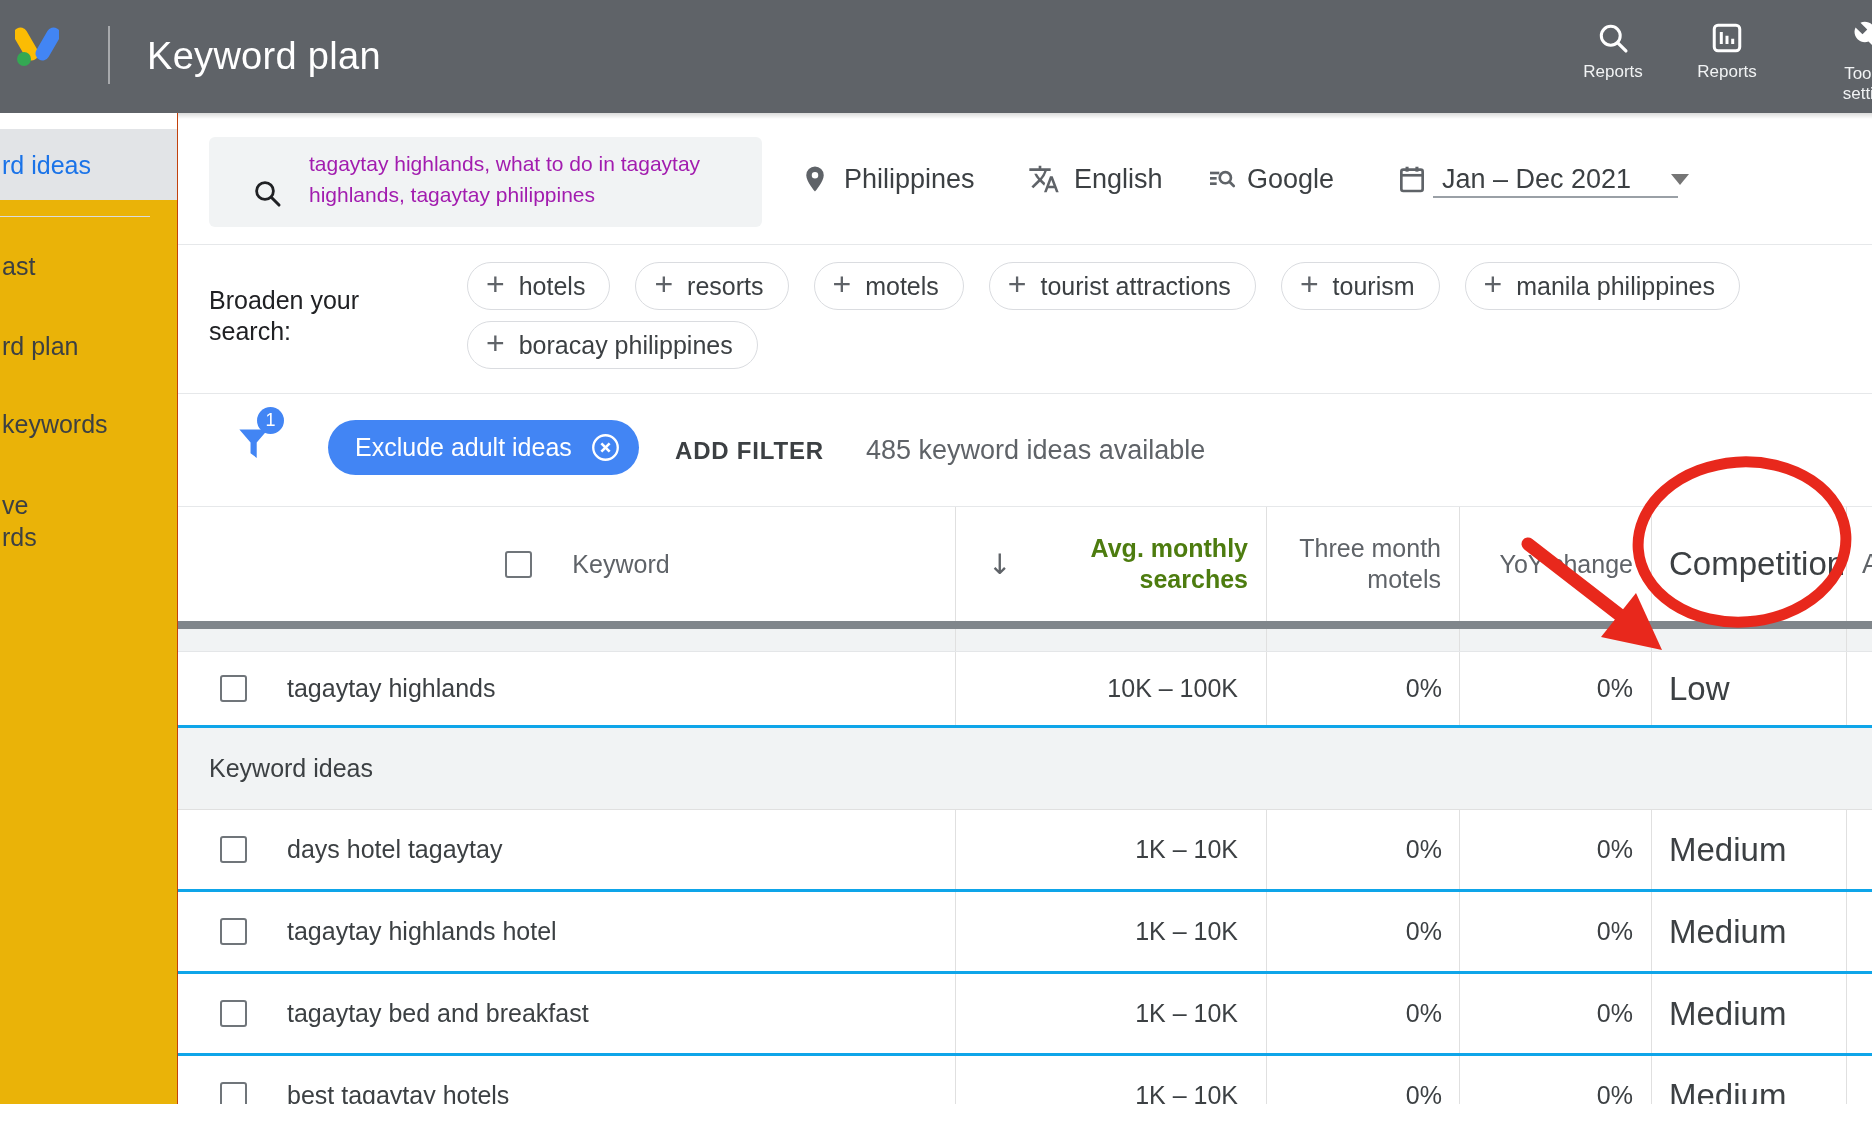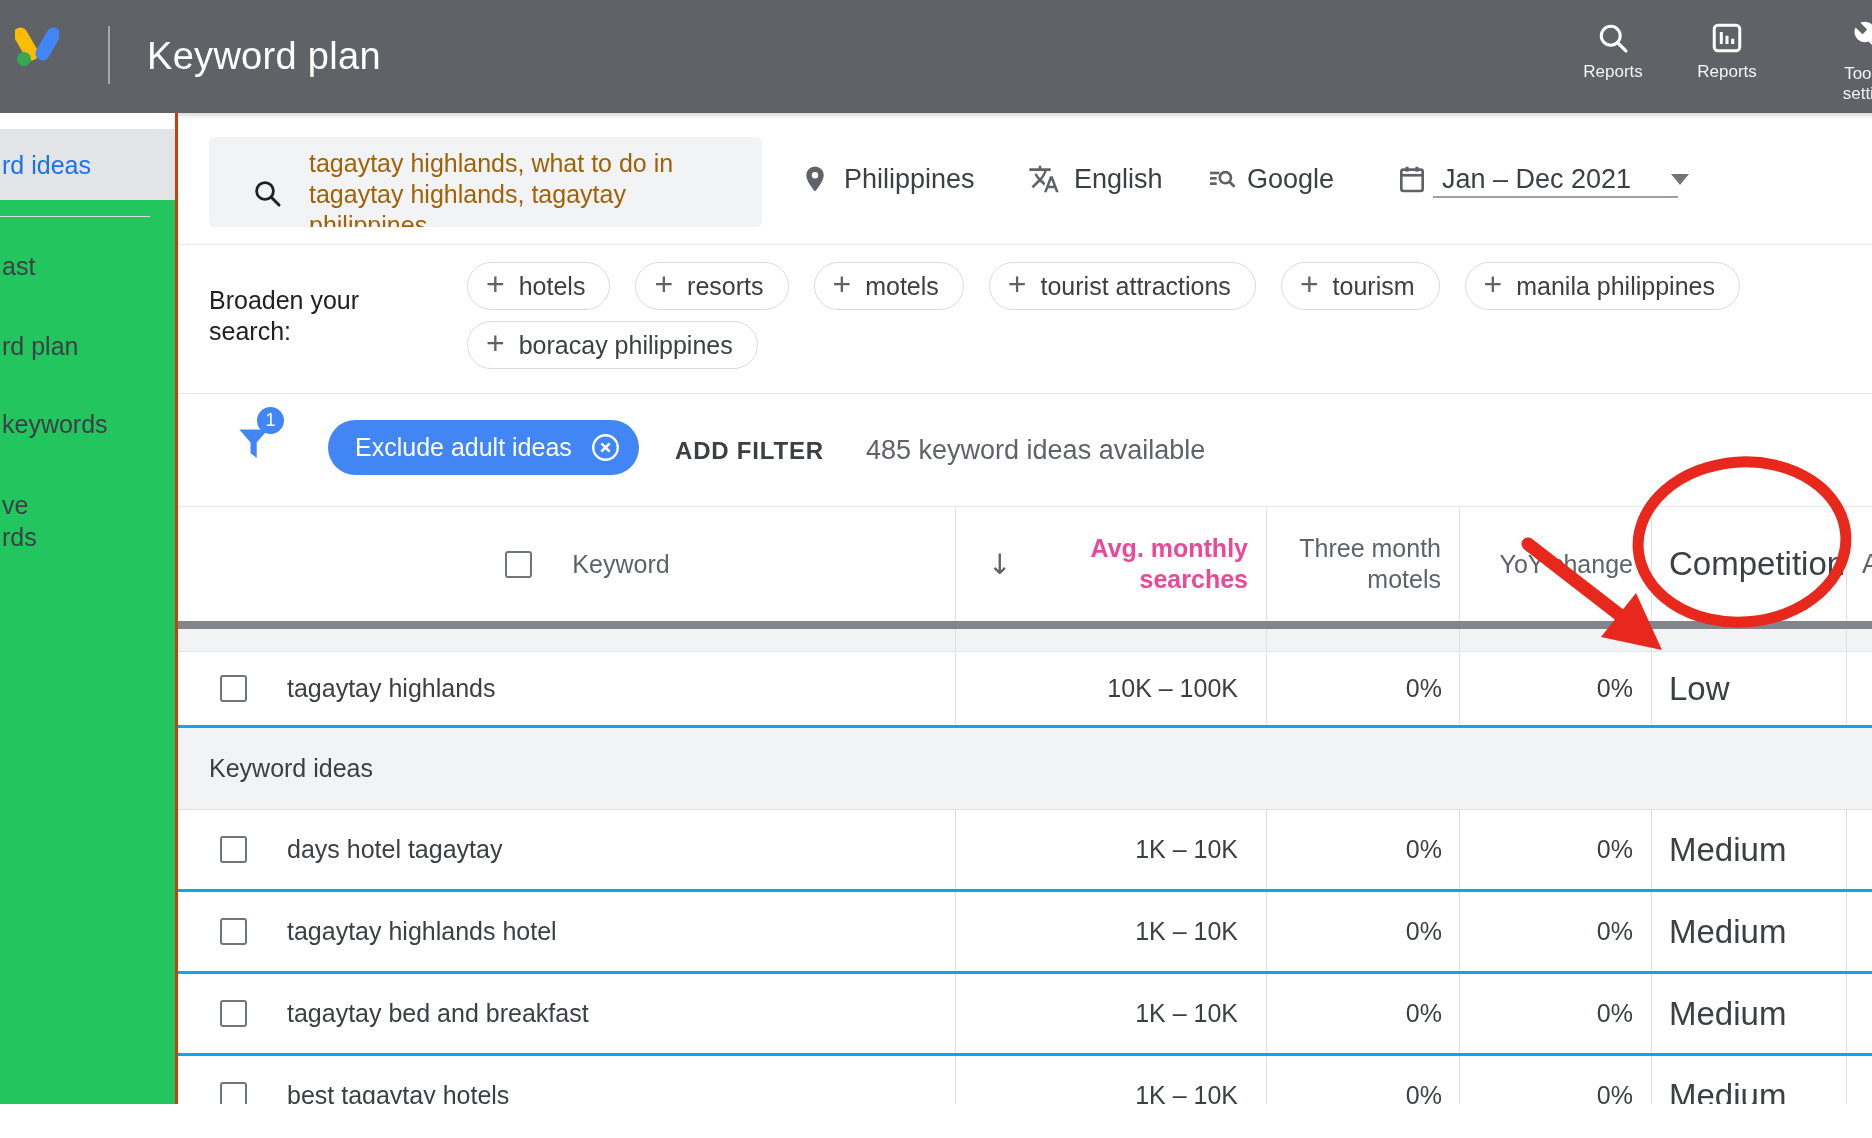--- a/index.html
+++ b/index.html
@@ -14,33 +14,33 @@
   .appbar-title { position:absolute; left:147px; top:0; height:113px; display:flex; align-items:center;
                   color:#fff; font-size:38px; font-weight:400; letter-spacing:.3px; }
   .appbar-nav-item { position:absolute; top:0; width:120px; height:113px; text-align:center; color:#f1f3f4; cursor:pointer; }
   .appbar-nav-item svg { margin-top:20px; }
   .appbar-nav-label { font-size:17px; line-height:20px; margin-top:2px; }
   .nav-search  { left:1553px; }
   .nav-reports { left:1667px; }
   .nav-tools   { left:1812px; }
 
   
-  .sidebar { position:absolute; left:0; top:113px; width:178px; height:1025px; background:#22c55e; border-right:3px solid #c2410c; z-index:5; }
+  .sidebar { position:absolute; left:0; top:113px; width:178px; height:1025px; background:#eab308; border-right:1px solid #c2410c; z-index:5; }
   .sidebar-topstrip { position:absolute; left:0; top:0; width:100%; height:16px; background:#fff; }
   .sidebar-item { position:absolute; left:0; width:100%; font-size:25px; color:#3c4043; cursor:pointer; white-space:pre-line; line-height:32px; padding-left:2px; }
   .sidebar-item.selected { top:16px; height:71px; background:#e2e4e7; color:#1a73e8; font-weight:500; display:flex; align-items:center; }
   .sidebar-divider { position:absolute; left:0; top:103px; width:150px; height:1px; background:#dadce0; }
   .si-1 { top:137px; } .si-2 { top:217px; } .si-3 { top:295px; } .si-4 { top:376px; }
 
   
   .search-panel { position:absolute; left:178px; top:113px; width:1694px; height:132px; background:#fff; border-bottom:1px solid #e6e8ea; }
   .appbar-shadow { position:absolute; left:178px; top:113px; width:1694px; height:6px; background:linear-gradient(rgba(0,0,0,.14),rgba(0,0,0,0)); z-index:6; }
   .searchbox { position:absolute; left:31px; top:24px; width:553px; height:90px; background:#f1f3f4; border-radius:6px; overflow:hidden; cursor:text; }
   .searchbox-icon { position:absolute; left:42px; top:40px; }
-  .searchbox-text { position:absolute; left:100px; top:11px; width:430px; font-size:25px; line-height:31px; color:#a16207; }
+  .searchbox-text { position:absolute; left:100px; top:11px; width:430px; font-size:21px; line-height:31px; color:#a21caf; }
   .crit { position:absolute; top:0; height:132px; display:flex; align-items:center; gap:14px; cursor:pointer; font-size:27px; color:#3c4043; }
   .crit-location { left:622px; } .crit-language { left:850px; } .crit-network { left:1028px;gap:9px; } .crit-date { left:1218px; }
   .date-underline { position:absolute; left:1255px; top:83px; width:245px; height:2px; background:#9aa0a6; }
   .caret-down { width:0; height:0; border-left:9px solid transparent; border-right:9px solid transparent; border-top:11px solid #757575; margin-left:26px; }
 
   
   .broaden { position:absolute; left:178px; top:245px; width:1694px; height:149px; background:#fff; border-bottom:1px solid #e6e8ea; }
   .broaden-label { position:absolute; left:31px; top:40px; width:175px; font-size:25px; line-height:31px; color:#202124; }
   .chips { position:absolute; left:289px; top:17px; width:1350px; display:flex; flex-wrap:wrap; column-gap:25px; row-gap:11px; }
   .chip { height:48px; border:1px solid #dadce0; border-radius:24px; background:#fff; display:flex; align-items:center;
@@ -60,21 +60,21 @@
   .ideas-count { position:absolute; left:688px; top:0; height:113px; display:flex; align-items:center; font-size:27px; color:#5f6368; }
 
   
   .ktable { position:absolute; left:178px; top:507px; width:1694px; }
   .tgrid { display:grid; grid-template-columns:777px 311px 193px 192px 195px 26px; }
   .cell { display:flex; align-items:center; min-width:0; }
   .cell.bl { border-left:1px solid #e0e0e0; }
   .thead { height:114px; background:#fff; }
   .th { font-size:25px; color:#5f6368; }
   .th-num { justify-content:flex-end; text-align:right; padding-right:18px; }
-  .th-bold { font-weight:700; color:#ec4899; }
+  .th-bold { font-weight:700; color:#4d7c0f; }
   .th-wrap { max-width:165px; line-height:31px; }
   .sort-arrow { position:absolute; left:810px; top:41px; font-family:"DejaVu Sans",sans-serif; font-size:28px; color:#5f6368; cursor:pointer; }
   .thead-cell-keyword { padding-left:42px; gap:40px;justify-content:center; }
   .darkbar { height:8px; background:#80868b; }
   .strip { height:23px; background:#f1f3f4; border-bottom:1px solid #e4e6e8; }
   .trow { height:82px; background:#fff; border-bottom:3px solid #0ea5e9; }
   .trow-top { height:76px; }
   .cell-keyword { padding-left:42px; gap:40px; font-size:25px; color:#3c4043; }
   .cell-num { justify-content:flex-end; font-size:25px; color:#3c4043; }
   .pad-avg { padding-right:28px; } .pad-three { padding-right:17px; } .pad-yoy { padding-right:18px; }

